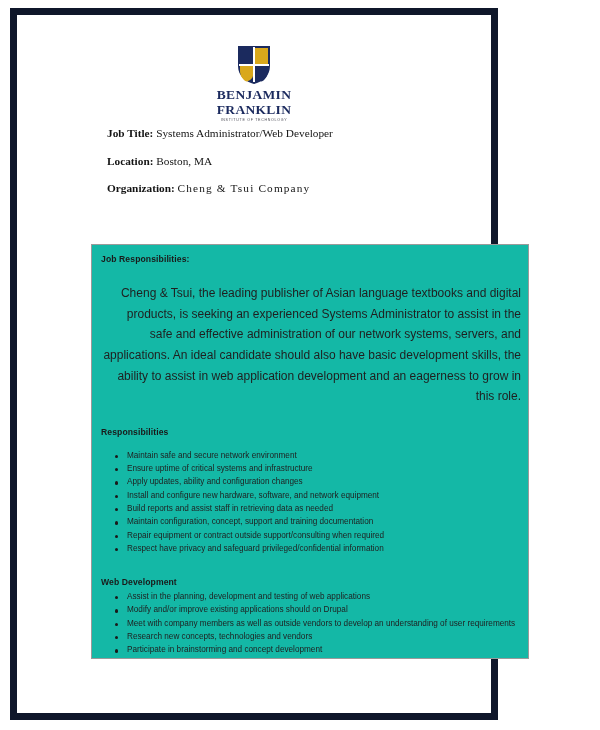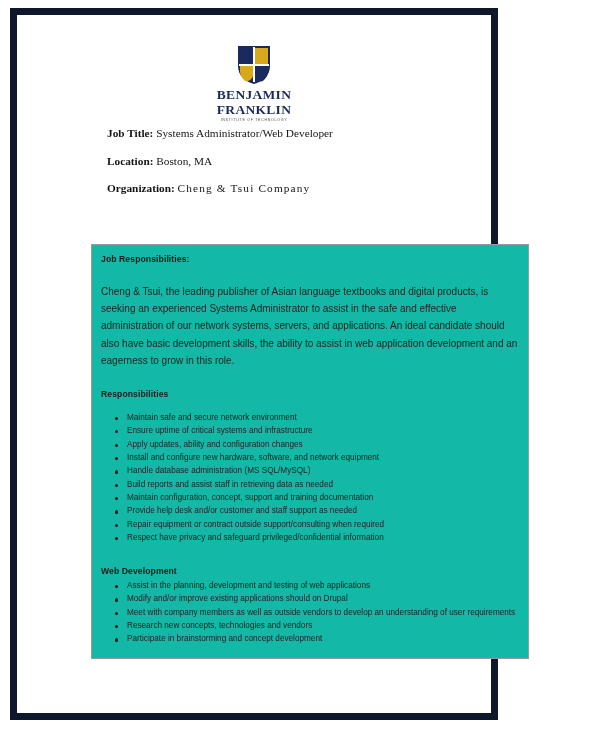--- a/index.html
+++ b/index.html
@@ -111,26 +111,26 @@
   }
 
   .sec-head {
     font-size: 8.6px;
     font-weight: bold;
     color: #1a1a1a;
     letter-spacing: 0.1px;
   }
 
   .intro {
-    font-size: 10px;
+    font-size: 12px;
     color: #1f1f1f;
     line-height: 1.72;
     margin-top: 19px;
     width: 420px;
-    text-align: left;
+    text-align: right;
   }
 
   .sec-head.responsibilities { margin-top: 20px; }
   .sec-head.sysadmin { margin-top: 20px; }
   .sec-head.webdev { margin-top: 21px; }
 
   ul.bullets {
     list-style: none;
     margin: 0;
     padding: 0;
@@ -202,24 +202,22 @@
 
         <div class="intro">Cheng &amp; Tsui, the leading publisher of Asian language textbooks and digital products, is seeking an experienced Systems Administrator to assist in the safe and effective administration of our network systems, servers, and applications.  An ideal candidate should also have basic development skills, the ability to assist in web application development and an eagerness to grow in this role.</div>
 
         <div class="sec-head responsibilities">Responsibilities</div>
 
         <ul class="bullets">
           <li>Maintain safe and secure network environment</li>
           <li>Ensure uptime of critical systems and infrastructure</li>
           <li>Apply updates, ability and configuration changes</li>
           <li>Install and configure new hardware, software, and network equipment</li>
-          <li>Handle database administration (MS SQL/MySQL)</li>
           <li>Build reports and assist staff in retrieving data as needed</li>
           <li>Maintain configuration, concept, support and training documentation</li>
-          <li>Provide help desk and/or customer and staff support as needed</li>
           <li>Repair equipment or contract outside support/consulting when required</li>
           <li>Respect have privacy and safeguard privileged/confidential information</li>
         </ul>
 
         <div class="sec-head webdev">Web Development</div>
         <ul class="bullets webdev-list">
           <li>Assist in the planning, development and testing of web applications</li>
           <li>Modify and/or improve existing applications should on Drupal</li>
           <li class="wide">Meet with company members as well as outside vendors to develop an understanding of user requirements</li>
           <li>Research new concepts, technologies and vendors</li>

